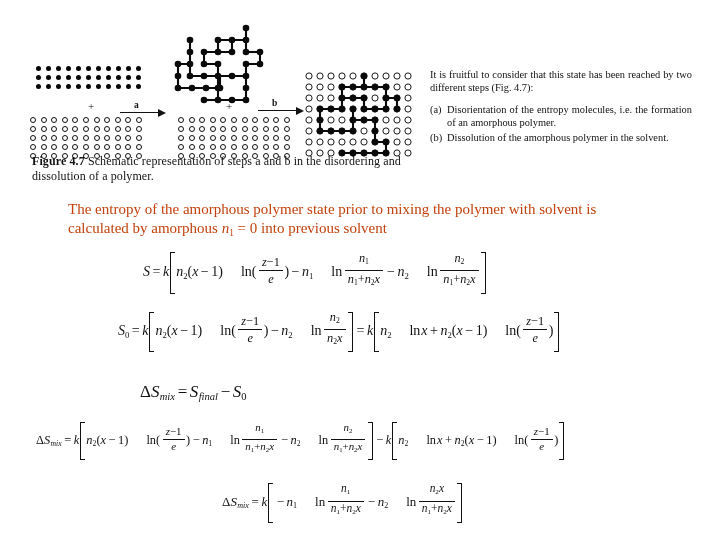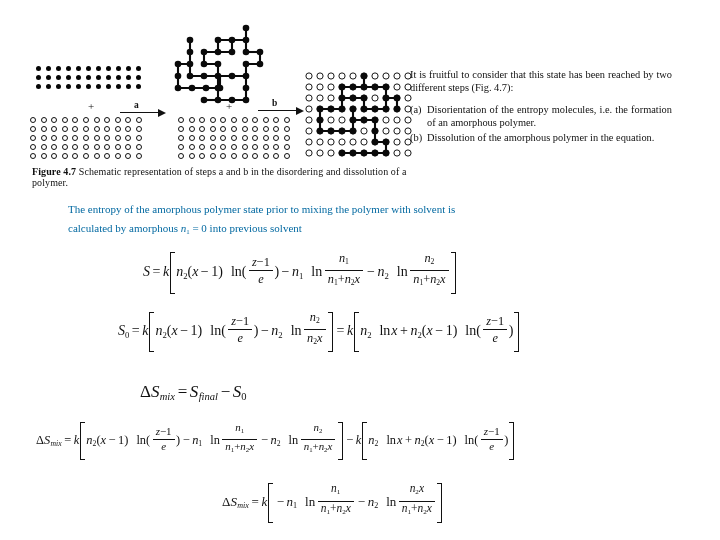--- a/index.html
+++ b/index.html
@@ -90,33 +90,33 @@
   
   #ordered-polymer { left: 6px; top: 48px; }
   #solvent-left    { left: 0px;  top: 100px; }
   #solvent-mid     { left: 148px; top: 100px; }
   #coil-svg        { position: absolute; left: 140px; top: 8px; }
   #dissolved-svg   { position: absolute; left: 272px; top: 55px; }
 
   #fig-caption {
     position: absolute;
     left: 32px;
-    top: 166px;
+    top: 154px;
     width: 380px;
-    font-size: 10px;
+    font-size: 12px;
     font-family: "Liberation Serif", serif;
     letter-spacing: 0.1px;
     color: #111;
   }
   #fig-caption .fignum { font-weight: bold; }
 
   
   #side-text {
     position: absolute;
-    left: 410px;
+    left: 430px;
     top: 68px;
     width: 262px;
     font-size: 10.4px;
     line-height: 13.4px;
     text-align: justify;
     color: #111;
   }
   #side-text p { margin: 0; }
   #side-text .lead { margin-bottom: 8px; text-align: justify; }
   .item {
@@ -126,36 +126,36 @@
   }
   .item .marker { width: 17px; flex: 0 0 17px; }
   .item .itxt { flex: 1 1 auto; text-align: justify; }
 
   
   #body-para {
     position: absolute;
     left: 68px;
     top: 200px;
     width: 600px;
-    font-size: 11px;
+    font-size: 15px;
     line-height: 19px;
-    color: #0369a1;
+    color: #c2410c;
   }
 
   
   .eq {
     position: absolute;
     font-family: "Liberation Serif", "DejaVu Serif", serif;
     color: #111;
     white-space: nowrap;
     font-size: 14px;
   }
   .mi { font-style: italic; }
   .mo { font-style: normal; padding: 0 2.5px; }
-  .mop { font-style: normal; padding-left: 8px; padding-right: 1px; }
+  .mop { font-style: normal; padding-left: 18px; padding-right: 1px; }
   .mn { font-style: normal; }
   sub.sb {
     font-size: 0.62em;
     font-style: italic;
     vertical-align: -0.3em;
     padding: 0 0.3px;
   }
   sub.sbn {
     font-size: 0.62em;
     font-style: normal;
@@ -427,21 +427,21 @@
 </div>
 
 <div id="side-text">
   <p class="lead">It is fruitful to consider that this state has been reached by two different steps (Fig. 4.7):</p>
   <div class="item">
     <span class="marker">(a)</span>
     <span class="itxt">Disorientation of the entropy molecules, i.e. the formation of an amorphous polymer.</span>
   </div>
   <div class="item">
     <span class="marker">(b)</span>
-    <span class="itxt">Dissolution of the amorphous polymer in the equation.</span>
+    <span class="itxt">Dissolution of the amorphous polymer in the solvent.</span>
   </div>
 </div>
 
 <div id="body-para">
   <span>The entropy of the amorphous polymer state prior to mixing the polymer with solvent is</span>
   <br>
   <span>calculated by amorphous</span>
   <span class="mi">n</span><sub class="sbn">1</sub>
   <span>= 0</span>
   <span>into previous solvent</span>

